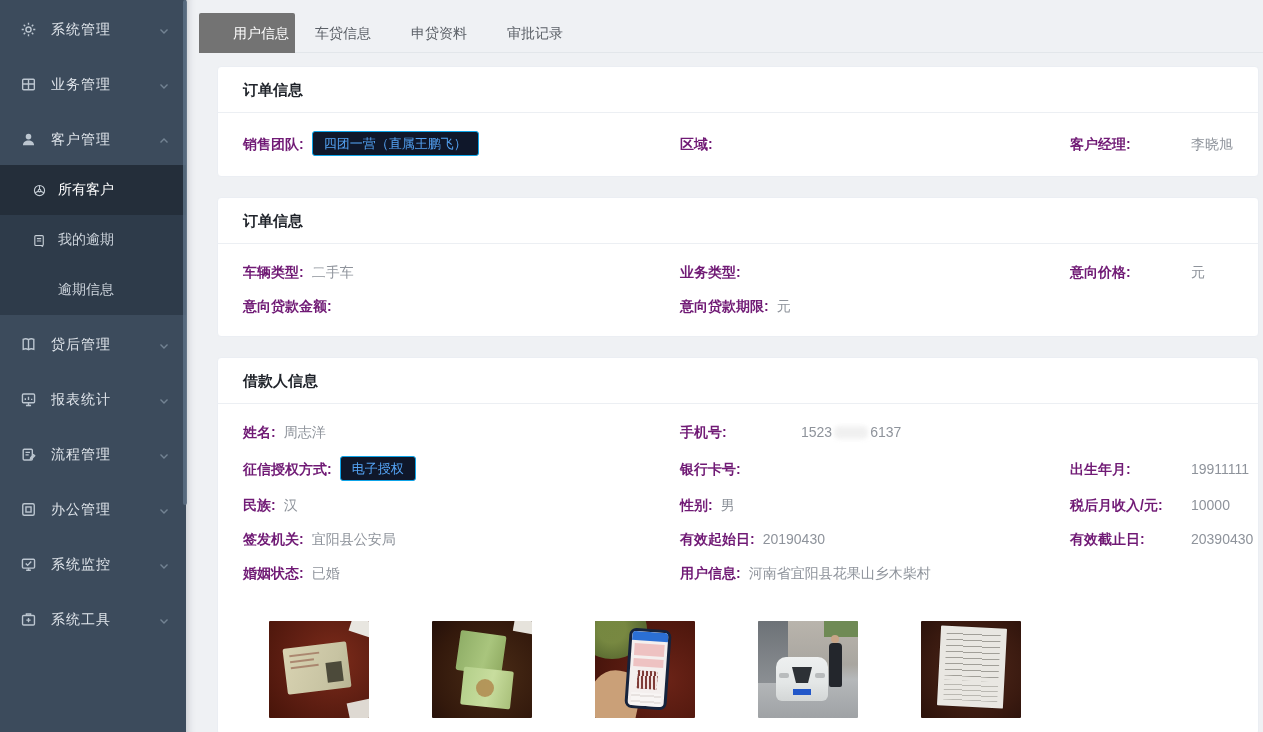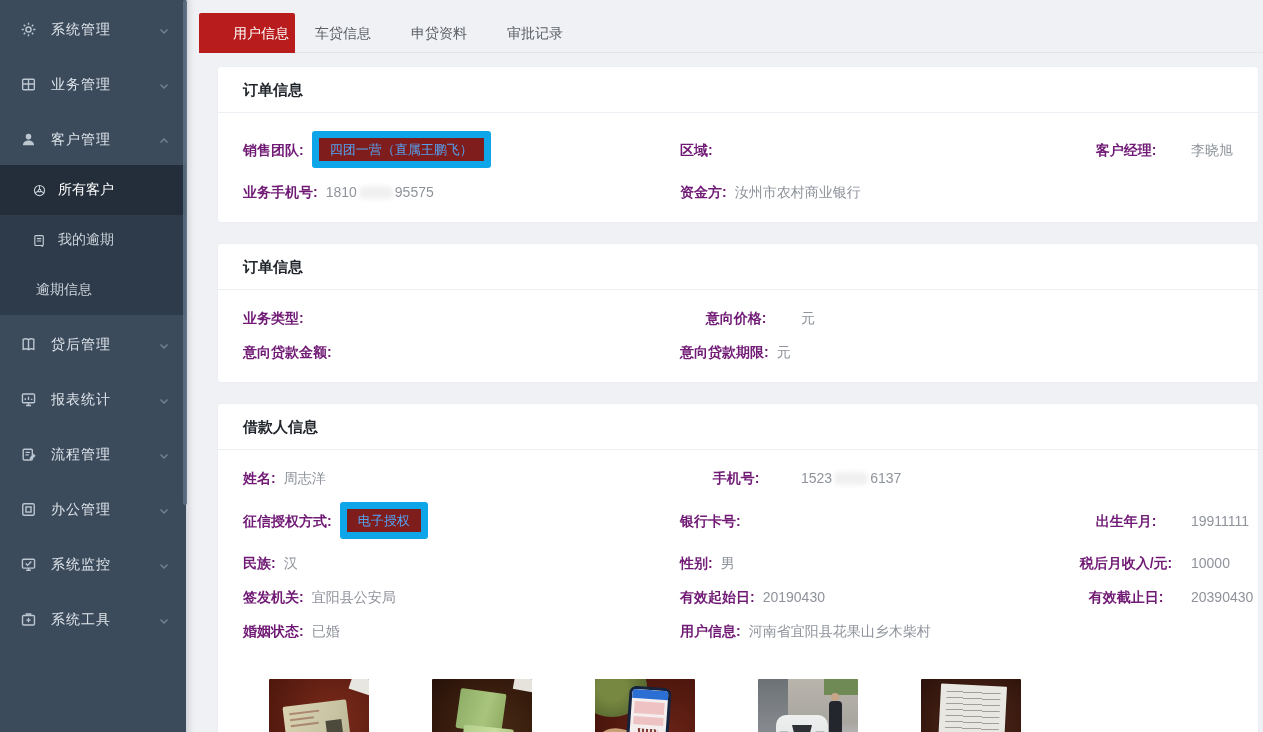--- a/index.html
+++ b/index.html
@@ -12,45 +12,45 @@
   .side-item { height:55px; display:flex; align-items:center; padding:4px 16px 0 20px;
     color:#dfe4ea; font-size:14px; cursor:pointer; }
   .side-item .sicon { width:17px; height:17px; margin-right:14px; flex:none; display:flex; align-items:center; }
   .side-item .slabel { flex:1; letter-spacing:1px; }
   .chev { width:12px; height:12px; flex:none; opacity:.75; }
   .submenu { background:#2e3b4a; }
   .sub-item { height:50px; display:flex; align-items:center; padding-left:32px;
     color:#ccd3db; font-size:14px; cursor:pointer; }
   .sub-item .sicon { width:15px; height:15px; margin-right:11px; display:flex; align-items:center; }
   .sub-item.active { background:#242e3a; color:#fff; }
-  .sub-item.noicon { padding-left:36px; }
+  .sub-item.noicon { padding-left:58px; }
   .scroll-thumb { position:absolute; top:0; right:-1px; width:4px; height:505px;
     background:#5c7084; border-radius:2px; opacity:.85; }
 
   
   .main { flex:1; min-width:0; padding:13px 0 0 13px; position:relative;
     box-shadow:inset 10px 0 10px -10px rgba(20,30,45,.28); }
   .tabbar { display:flex; height:40px; border-bottom:1px solid #e2e6ea; }
   .tab { width:96px; height:40px; line-height:40px; text-align:center; font-size:14px;
     color:#5c6168; cursor:pointer; }
-  .tab.active { background:#b91c1c; color:#fff; border-radius:2px 2px 0 0;padding-left:28px; }
+  .tab.active { background:#737373; color:#fff; border-radius:2px 2px 0 0;padding-left:28px; }
 
   .card { background:#fff; border:1px solid #ebeef3; border-radius:4px;
     margin:13px 0 0 18px; width:1042px; }
   .card + .card { margin-top:20px; }
   .card-title { font-size:15px; font-weight:bold; color:#20242b; padding:14px 18px 12px 25px;
     border-bottom:1px solid #eceff3; }
   .card-body { padding:18px 18px 16px 25px; }
   .frow { display:grid; grid-template-columns:437px 390px 1fr; margin-bottom:14px; }
   .frow:last-child { margin-bottom:4px; }
   .field { font-size:14px; line-height:20px; white-space:nowrap; display:flex; align-items:center; }
   .flabel { font-weight:bold; color:#701a75; margin-right:8px; }
   .fvalue { color:#8e939b; }
-  .col3 .flabel { display:inline-block; width:112px; text-align:center; margin-right:9px; }
-  .tag { display:inline-block; background:#7f1d1d; border:7px solid #0ea5e9; color:#54a3f4;
+  .col3 .flabel { display:inline-block; width:112px; text-align:left; margin-right:9px; }
+  .tag { display:inline-block; background:#0f172a; border:1px solid #0ea5e9; color:#54a3f4;
     font-size:13px; line-height:17px; padding:3px 11px; border-radius:3px; cursor:pointer; }
   .redact { display:inline-block; width:34px; height:13px; margin:0 2px; vertical-align:-2px;
     background:#ececec; border-radius:5px; filter:blur(2px); opacity:.75; }
 
   
   .photos { display:flex; gap:63px; padding:24px 0 0 26px; }
   .photo { width:100px; text-align:center; cursor:pointer; }
   .ph { width:100px; height:97px; position:relative; overflow:hidden; border-radius:1px; }
 
   .ph1 { background:radial-gradient(circle at 65% 40%, #7c2b1a 0%, #5e1e12 55%, #471409 100%); }
@@ -300,38 +300,31 @@
           </div>
           <div class="field">
             <span class="flabel">区域:</span>
             <span class="fvalue"></span>
           </div>
           <div class="field col3">
             <span class="flabel">客户经理:</span>
             <span class="fvalue">李晓旭</span>
           </div>
         </div>
-        <div class="frow">
-          <div class="field">
-            <span class="flabel">业务手机号:</span>
-            <span class="fvalue"><span>1810</span><span class="redact"></span><span>95575</span></span>
-          </div>
-          <div class="field">
-            <span class="flabel">资金方:</span>
-            <span class="fvalue">汝州市农村商业银行</span>
-          </div>
-          <div class="field col3"></div>
-        </div>
       </div>
     </section>
 
     <section class="card">
       <div class="card-title">订单信息</div>
       <div class="card-body">
         <div class="frow">
+          <div class="field">
+            <span class="flabel">车辆类型:</span>
+            <span class="fvalue">二手车</span>
+          </div>
           <div class="field">
             <span class="flabel">业务类型:</span>
             <span class="fvalue"></span>
           </div>
           <div class="field col3">
             <span class="flabel">意向价格:</span>
             <span class="fvalue">元</span>
           </div>
         </div>
         <div class="frow">

